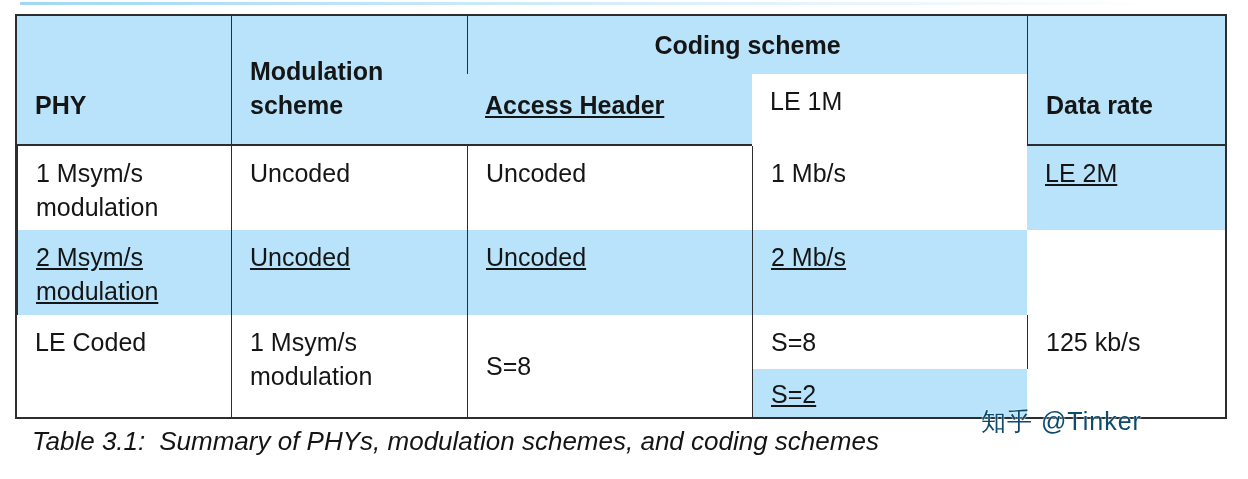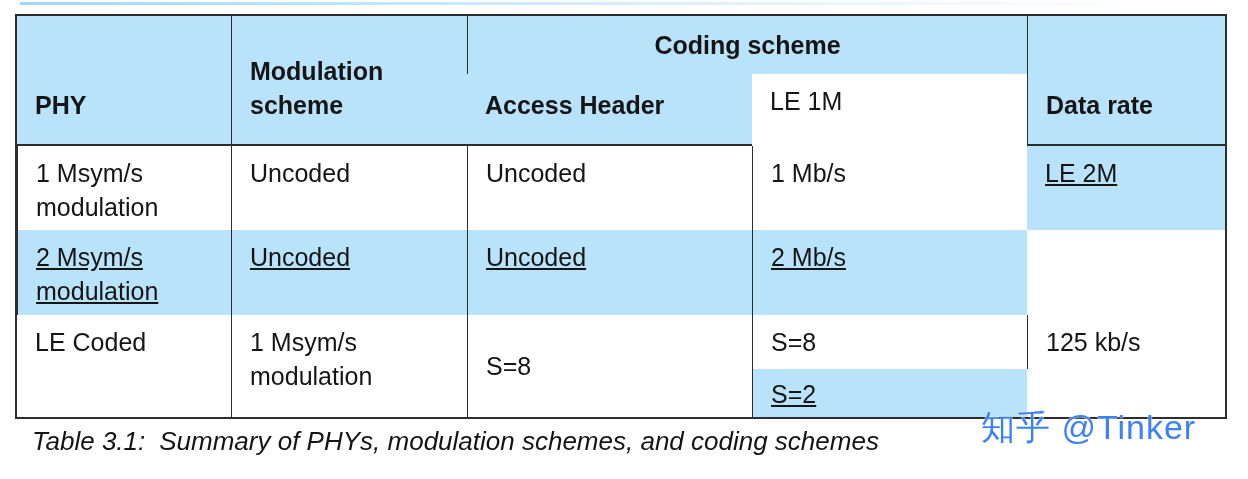--- a/index.html
+++ b/index.html
@@ -40,21 +40,21 @@
   .g-lecoded-mod { grid-column:2; grid-row:5/7; }
   .g-lecoded-ah  { grid-column:3; grid-row:5/7; }
   
   .caption {
     position:absolute; left:32px; top:426px; font-size:26px; font-style:italic; color:#141414;
     white-space:nowrap;
   }
   .caption .gap { display:inline-block; width:14px; }
   
   .watermark {
-    position:absolute; left:981px; top:405px; font-size:34px; color:#3b82f6;
+    position:absolute; left:981px; top:405px; font-size:25px; color:#0c4a6e;
     text-shadow:0 0 2px rgba(255,255,255,.95), 0 0 1px rgba(255,255,255,.9);
     white-space:nowrap; z-index:5; letter-spacing:1px;
   }
 </style>
 </head>
 <body>
 
 <div class="stage">
 
   <div class="top-hairline"></div>
@@ -63,21 +63,21 @@
 
     <div class="cell hdr bottom g-phy">
       <span>PHY</span>
     </div>
     <div class="cell hdr bottom vline g-mod">
       <span>Modulation scheme</span>
     </div>
     <div class="cell hdr group vline g-cod">
       <span>Coding scheme</span>
     </div>
-    <div class="cell hdr bottom vline g-ah" style="border-left:none;">
+    <div class="cell hdr bottom vline g-ah" style="border-left:none;text-decoration:underline;">
       <span>Access Header</span>
     </div>
     <div class="cell hdr bottom vline g-dr">
       <span>Data rate</span>
     </div>
 
     <div class="cell">LE 1M</div>
     <div class="cell vline" style="padding-right:40px;">1 Msym/s modulation</div>
     <div class="cell vline">Uncoded</div>
     <div class="cell vline">Uncoded</div>

